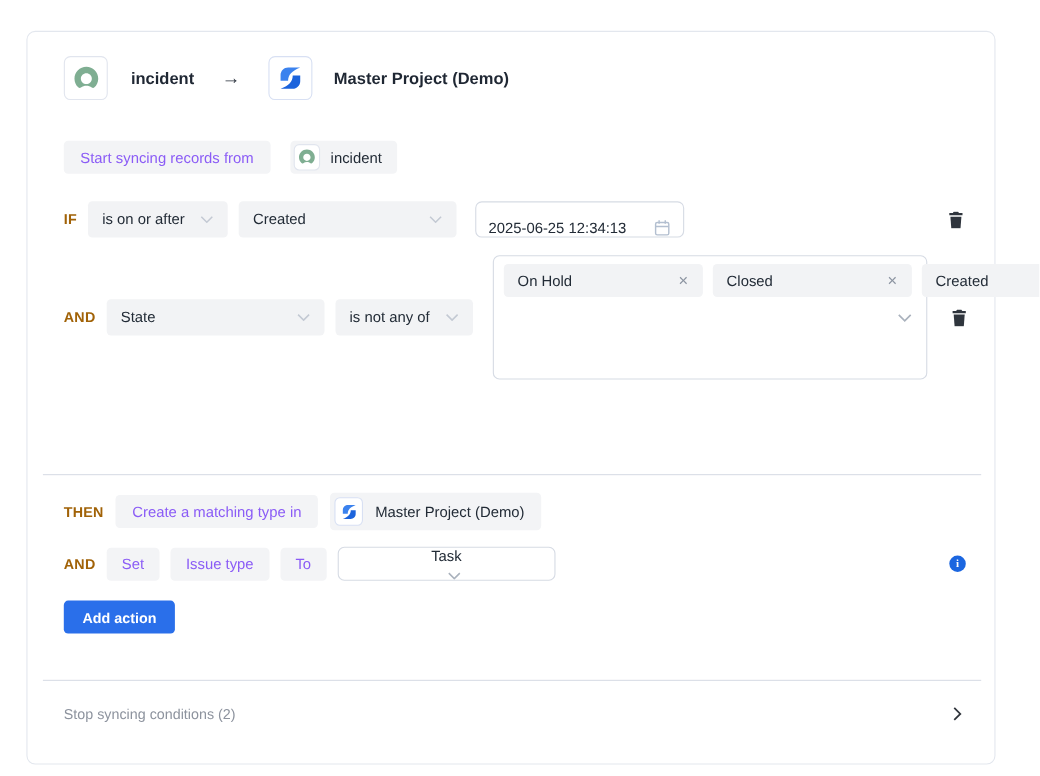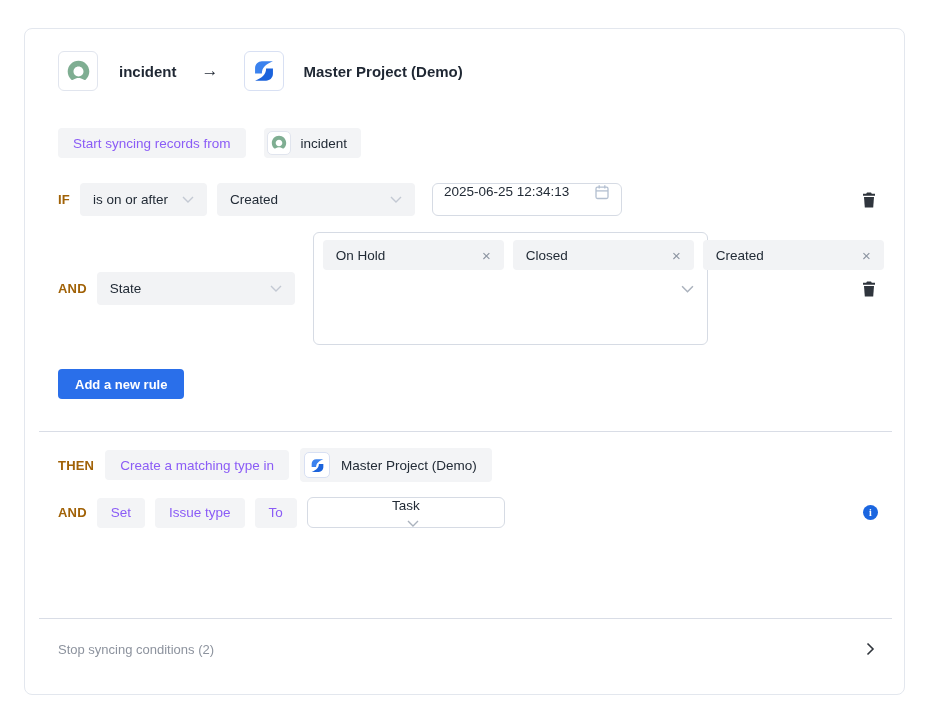--- a/index.html
+++ b/index.html
@@ -40,21 +40,21 @@
   
   .select{background:#f2f3f5;border-radius:4px;height:33px;display:flex;align-items:center;
     justify-content:space-between;padding:0 13px;font-size:13.5px;color:#222b36;
     box-sizing:border-box;flex:none;cursor:pointer;}
   .select .caret{margin-left:14px;flex:none;display:flex;}
   .w-field{width:198px;}
   .select-white{background:#fff;border:1px solid #d6dbe4;border-radius:6px;flex-direction:column;}
 
   #if-row{top:154px;height:33px;gap:10px;}
   .datetime{margin-left:7px;width:190px;height:33px;background:#fff;border:1px solid #d6dbe4;
-    border-radius:6px;display:flex;align-items:flex-start;justify-content:space-between;
+    border-radius:6px;display:flex;align-items:flex-end;justify-content:space-between;
     padding:0 11px;box-sizing:border-box;flex:none;}
   .datetime input{border:none;outline:none;padding:0;margin:0;width:140px;font-size:13.5px;
     color:#222b36;font-family:"Liberation Sans","DejaVu Sans",sans-serif;background:transparent;}
   .spacer{flex:1;}
   .trash-btn{flex:none;background:none;border:none;padding:2px;cursor:pointer;display:flex;}
 
   #and-state-row{top:203px;height:113px;gap:10px;}
   .multiselect{margin-left:8px;width:395px;height:113px;background:#fff;border:1px solid #d6dbe4;
     border-radius:6px;box-sizing:border-box;position:relative;padding:7px 9px;display:flex;
     flex-direction:row;gap:9px;flex:none;}
@@ -157,20 +157,28 @@
           <path d="M5 .5h4l.8 1.2H13v2H1v-2h3.2L5 .5z"></path>
           <path d="M2 5h10l-.8 10.5H2.8L2 5z"></path>
         </svg>
       </button>
     </div>
 
     <div class="row" id="and-state-row">
       <span class="kw">AND</span>
       <div class="select w-field">
         <span>State</span>
+        <span class="caret">
+          <svg width="12" height="7" viewBox="0 0 12 7" fill="none">
+              <path d="M1 1l5 5 5-5" stroke="#c3c9d3" stroke-width="1.4"></path>
+            </svg>
+        </span>
+      </div>
+      <div class="select">
+        <span>is not any of</span>
         <span class="caret">
           <svg width="12" height="7" viewBox="0 0 12 7" fill="none">
               <path d="M1 1l5 5 5-5" stroke="#c3c9d3" stroke-width="1.4"></path>
             </svg>
         </span>
       </div>
       <div class="multiselect">
         <div class="ms-chip">
           <span>On Hold</span>
           <span class="ms-x">×</span>
@@ -191,23 +199,20 @@
       </div>
       <span class="spacer"></span>
       <button class="trash-btn">
         <svg width="14" height="16" viewBox="0 0 14 16" fill="#2f353d">
           <path d="M5 .5h4l.8 1.2H13v2H1v-2h3.2L5 .5z"></path>
           <path d="M2 5h10l-.8 10.5H2.8L2 5z"></path>
         </svg>
       </button>
     </div>
 
-    <div class="row" id="add-rule-row">
-      <button class="btn-primary">Add a new rule</button>
-    </div>
 
     <div class="divider" id="divider1"></div>
 
     <div class="row" id="then-row">
       <span class="kw">THEN</span>
       <span class="chip">Create a matching type in</span>
       <span class="chip-tool">
         <span class="tile md jira-b">
           <svg width="17" height="17" viewBox="0 0 32 32">
             <path fill="#3b82ee" d="M27 4c-9.5 4-13.5 8-13.6 15H5v-6.5C5 7.8 8.8 4 13.5 4H27z"></path>
@@ -228,20 +233,23 @@
         <span class="caret">
           <svg width="12" height="7" viewBox="0 0 12 7" fill="none">
               <path d="M1 1l5 5 5-5" stroke="#aab2bd" stroke-width="1.4"></path>
             </svg>
         </span>
       </div>
       <span class="spacer"></span>
       <span class="info-dot">i</span>
     </div>
 
+    <div class="row" id="add-action-row">
+      <button class="btn-primary">Add action</button>
+    </div>
 
     <div class="divider" id="divider2"></div>
 
     <div class="row" id="footer-row">
       <span class="footer-label">Stop syncing conditions (2)</span>
       <span style="display:flex;">
         <svg width="16" height="16" viewBox="0 0 16 16" fill="none">
           <path d="M5.5 2.5L11 8l-5.5 5.5" stroke="#30353c" stroke-width="1.6"></path>
         </svg>
       </span>

